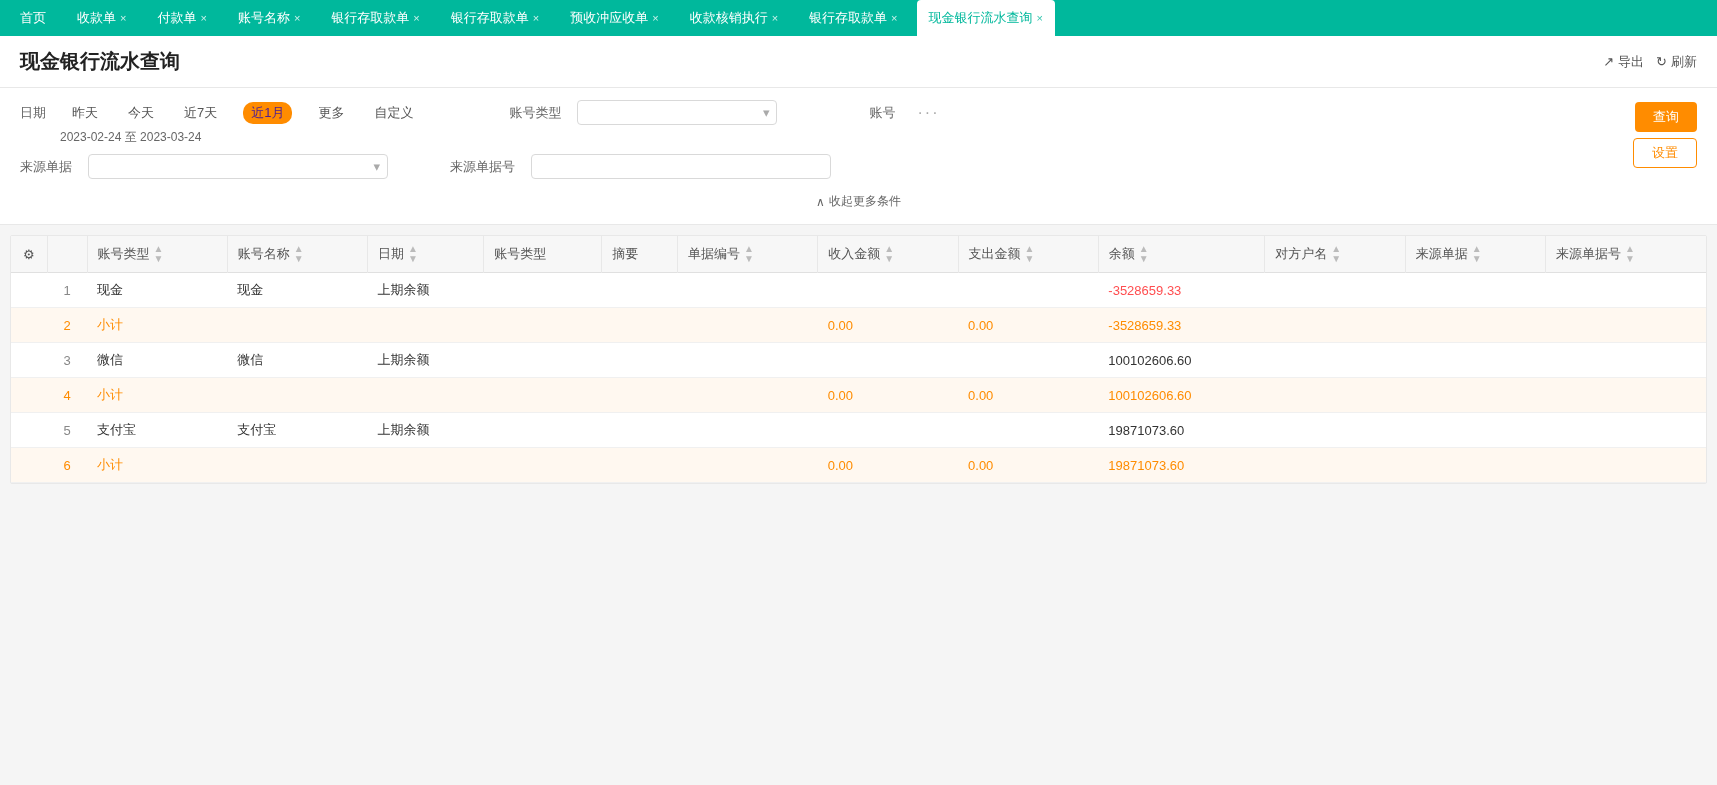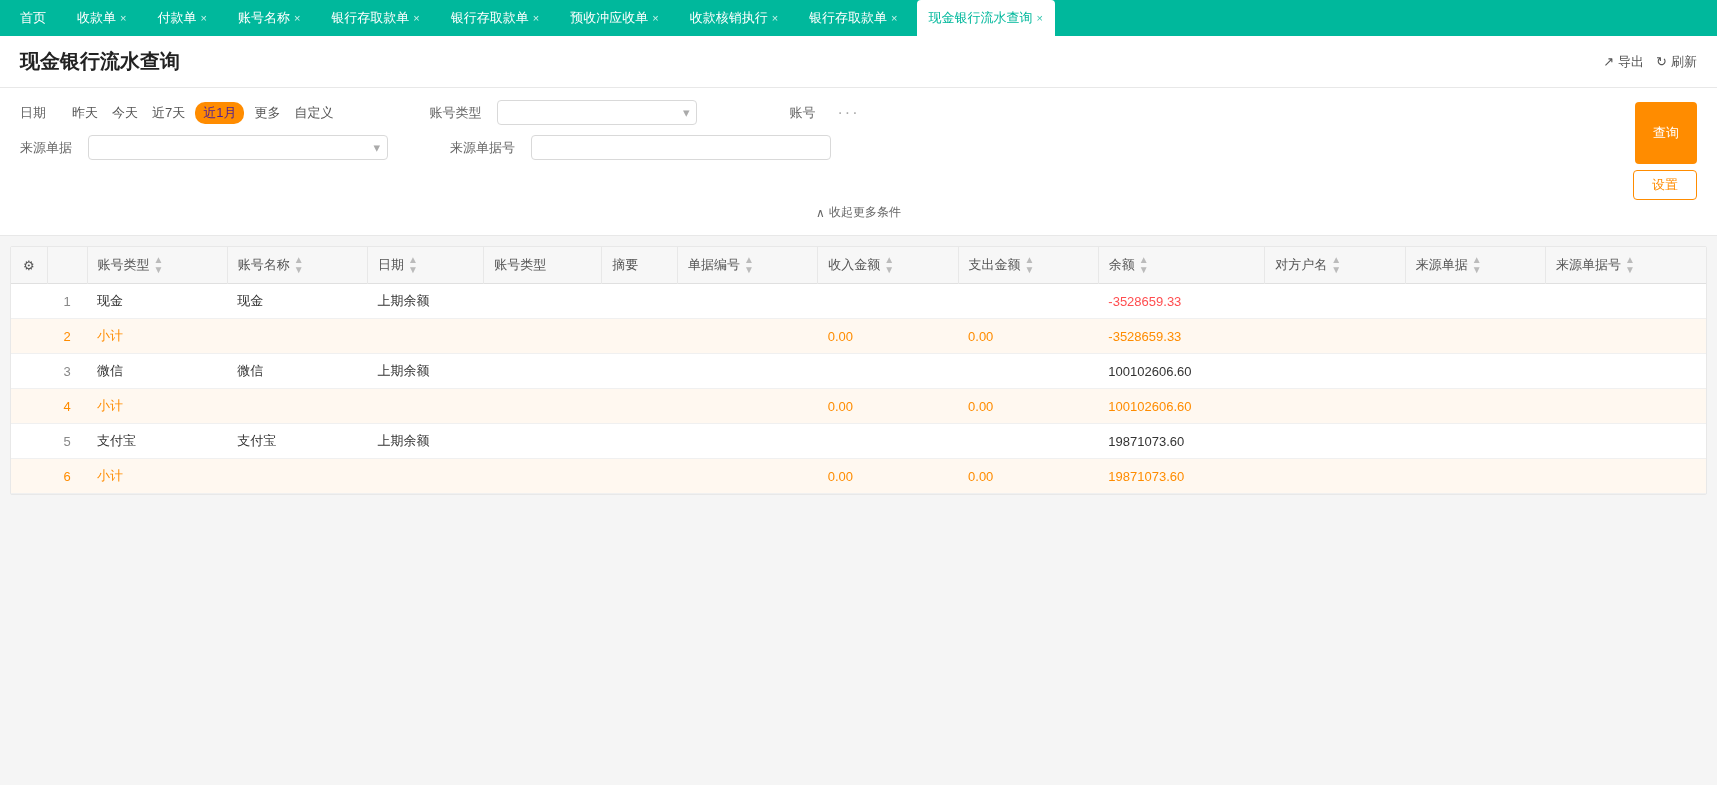--- a/index.html
+++ b/index.html
@@ -85,21 +85,21 @@
     }
     .filter-label {
       color: #666;
       white-space: nowrap;
       font-size: 13px;
       min-width: 32px;
     }
     .date-options {
       display: flex;
       align-items: center;
-      gap: 6px;
+      gap: 22px;
     }
     .date-btn {
       color: #555;
       cursor: pointer;
       padding: 2px 4px;
       font-size: 13px;
     }
     .date-btn.active {
       background: #ff8c00;
       color: #4c1d95;
@@ -140,21 +140,21 @@
       position: absolute;
       right: 8px;
       color: #aaa;
       pointer-events: none;
     }
     .query-btn {
       background: #ff8c00;
       color: #fff;
       border: none;
       border-radius: 4px;
-      padding: 22px 18px;
+      padding: 6px 18px;
       font-size: 13px;
       cursor: pointer;
     }
     .settings-btn {
       background: #fff;
       color: #ff8c00;
       border: 1px solid #ff8c00;
       border-radius: 4px;
       padding: 5px 18px;
       font-size: 13px;
@@ -322,20 +322,23 @@
         <div class="select-wrapper">
           <select class="filter-select">
             <option value=""></option>
           </select>
           <span class="chevron">▾</span>
         </div>
         <span style="width:60px;"></span>
         <span class="filter-label">账号</span>
         <span class="ellipsis-btn">···</span>
       </div>
+      <div style="padding-left:36px; margin-top:-6px; margin-bottom:8px;">
+        <span class="date-range">2023-02-24 至 2023-03-24</span>
+      </div>
 
       <div class="filter-row">
         <span class="filter-label">来源单据</span>
         <div class="select-wrapper">
           <select class="filter-select" style="min-width:300px;">
             <option value=""></option>
           </select>
           <span class="chevron">▾</span>
         </div>
         <span style="width:30px;"></span>

